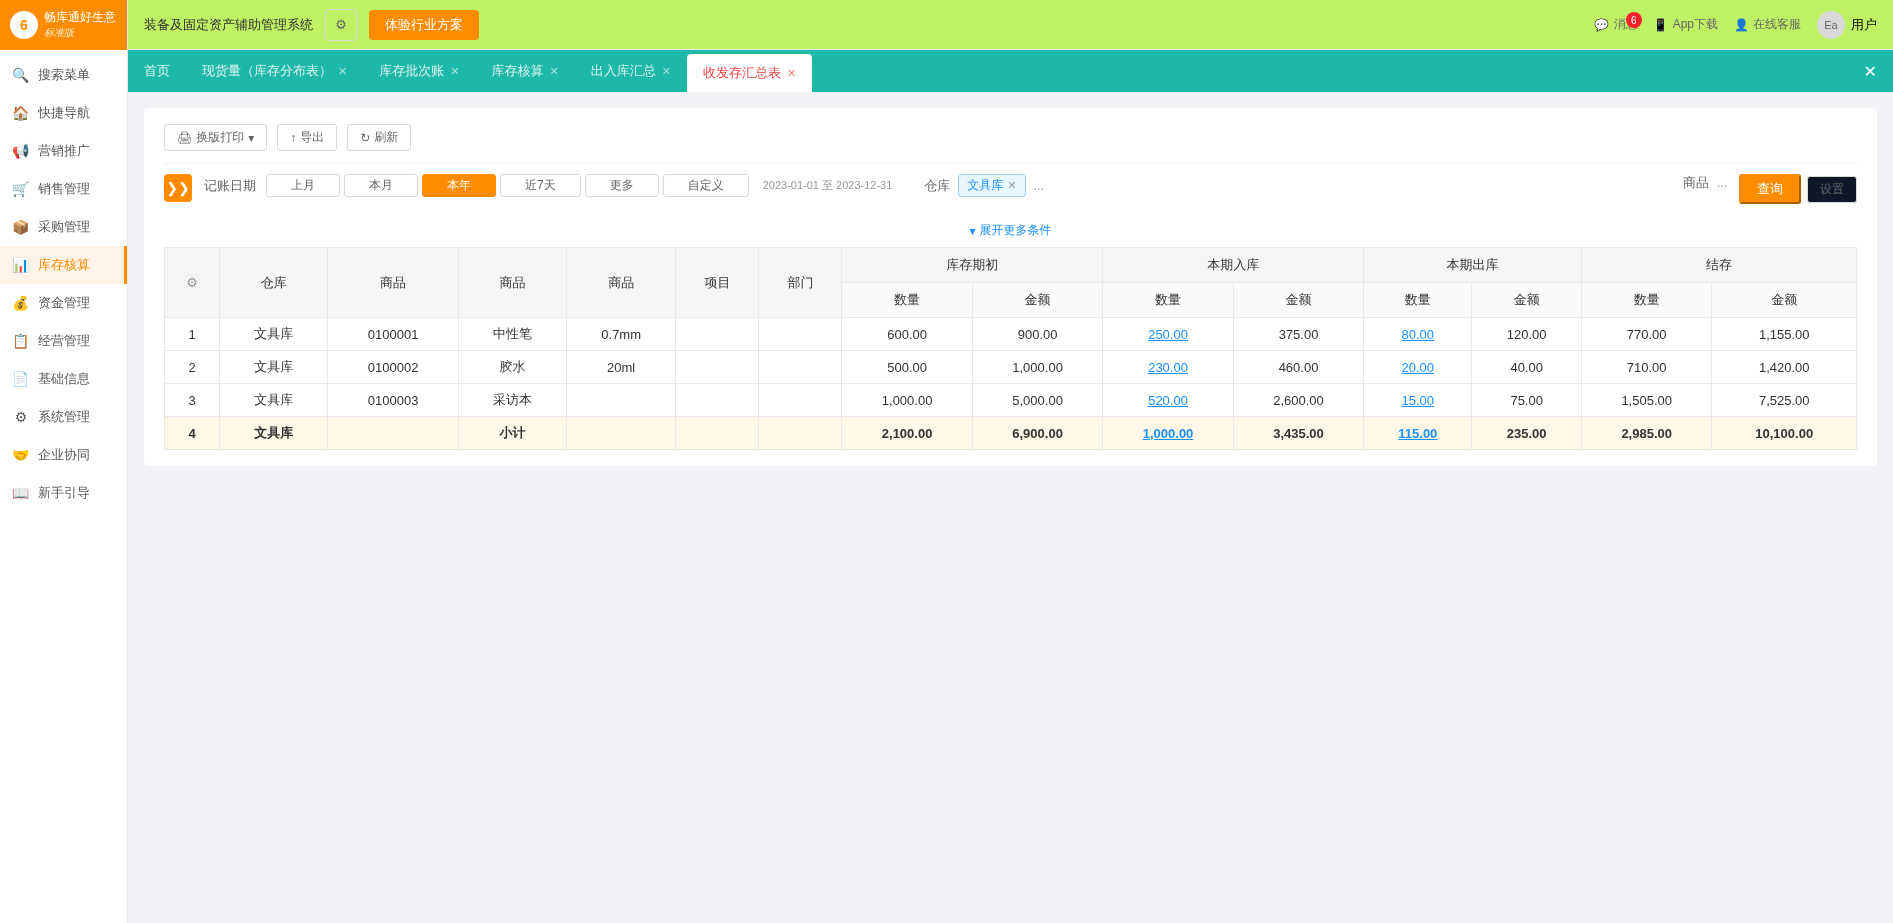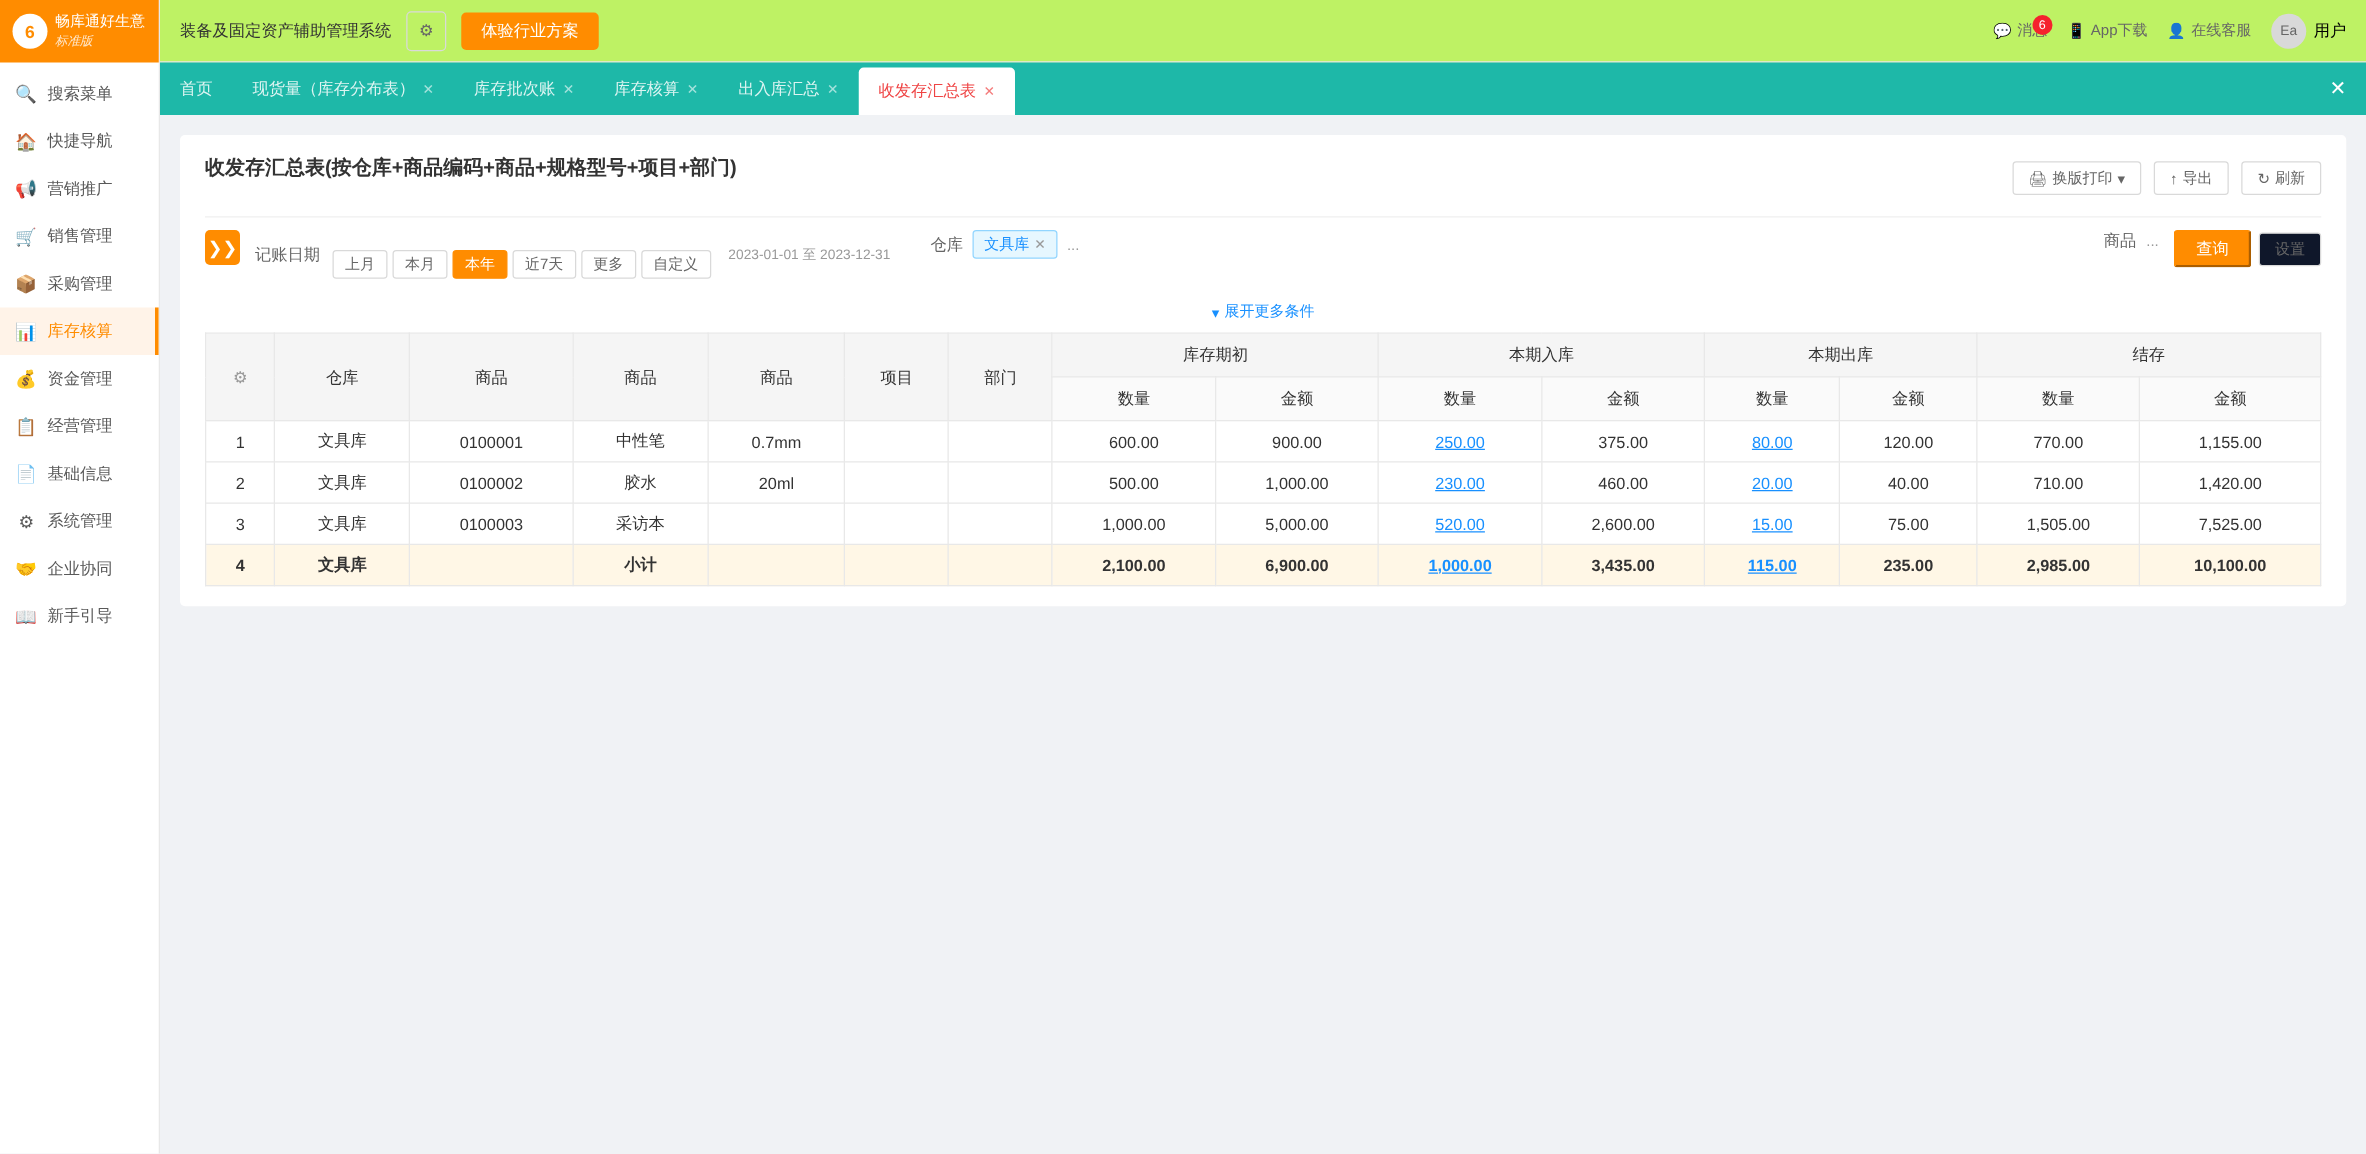--- a/index.html
+++ b/index.html
@@ -34,21 +34,21 @@
     .tab-bar-close { margin-left: auto; padding: 10px 16px; color: #fff; cursor: pointer; font-size: 16px; }
 
     
     .content-area { flex: 1; overflow-y: auto; background: #f0f2f5; padding: 16px; }
     .page-card { background: #fff; border-radius: 4px; overflow: hidden; }
     .page-header { padding: 16px 20px 0; }
     .page-title { font-size: 16px; font-weight: bold; color: #333; margin-bottom: 16px; }
     .expand-btn { width: 28px; height: 28px; background: #ff8c00; border-radius: 4px; display: flex; align-items: center; justify-content: center; cursor: pointer; color: #fff; font-size: 14px; flex-shrink: 0; }
     .filter-label { color: #666; font-size: 13px; flex-shrink: 0; }
     .date-buttons { display: flex; gap: 4px; align-items: center; }
-    .date-btn { padding: 2px 9px; border: 1px solid #d9d9d9; border-radius: 3px; cursor: pointer; font-size: 12px; color: #666; background: #fff; margin-top: 16px; }
+    .date-btn { padding: 2px 24px; border: 1px solid #d9d9d9; border-radius: 3px; cursor: pointer; font-size: 12px; color: #666; background: #fff; }
     .date-btn.active { background: #ff8c00; color: #fff; border-color: #ff8c00; }
     .date-range-text { font-size: 11px; color: #999; margin-left: 4px; }
     .warehouse-tag { display: flex; align-items: center; gap: 4px; background: #e6f7ff; border: 1px solid #91d5ff; border-radius: 3px; padding: 2px 8px; font-size: 12px; color: #1890ff; }
     .warehouse-tag .remove { cursor: pointer; color: #999; font-size: 11px; }
     .more-filter-btn { color: #999; font-size: 12px; cursor: pointer; }
     .action-btn { padding: 4px 12px; border: 1px solid #d9d9d9; border-radius: 3px; cursor: pointer; font-size: 12px; color: #666; background: #fff; display: flex; align-items: center; gap: 4px; }
     .query-btn { background: #ff8c00; color: #fff; border-color: #ff8c00; padding: 4px 16px; border-radius: 3px; cursor: pointer; font-size: 13px; }
     .settings-small-btn { padding: 4px 12px; border: 1px solid #d9d9d9; border-radius: 3px; cursor: pointer; font-size: 12px; color: #666; background: #0f172a; }
 
     
@@ -180,21 +180,20 @@
       <span class="tab-close">✕</span>
     </div>
     <div class="tab-bar-close">✕</div>
   </div>
 
   <div class="content-area">
     <div class="page-card">
 
       <div class="page-header">
         <div style="display:flex;align-items:center;justify-content:space-between;margin-bottom:12px;">
-          <h2 class="page-title">收发存汇总表(按仓库+商品编码+商品+规格型号+项目+部门)</h2>
           <div style="display:flex;gap:10px;align-items:center;">
             <button class="action-btn">
               <span>🖨</span>
               <span>换版打印</span>
               <span>▾</span>
             </button>
             <button class="action-btn">
               <span>↑</span>
               <span>导出</span>
             </button>

